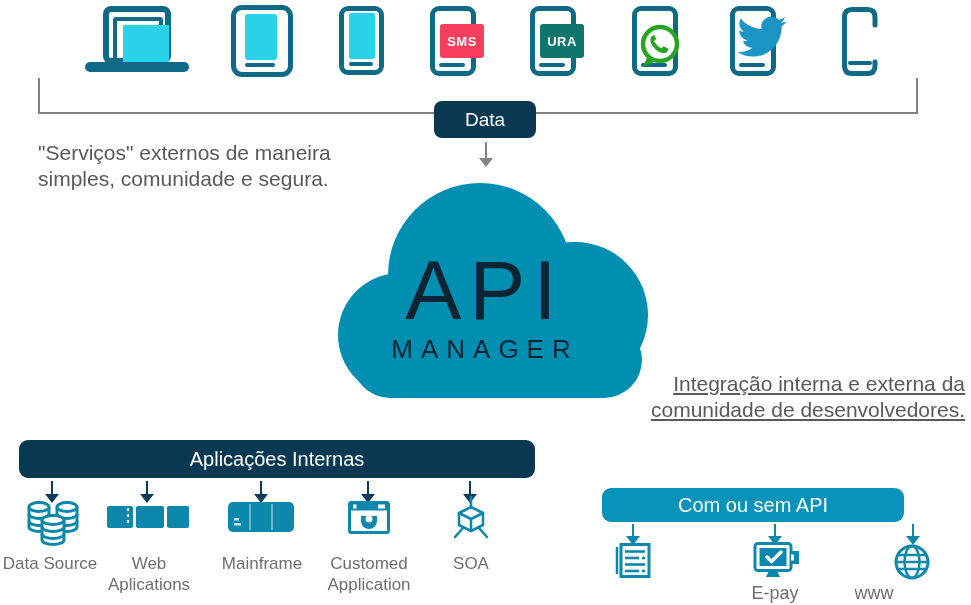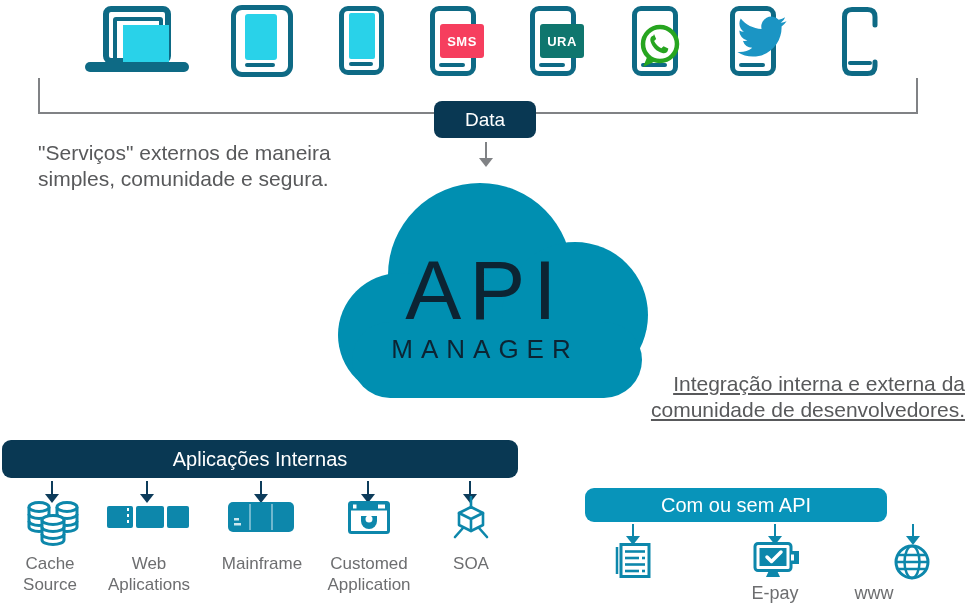--- a/index.html
+++ b/index.html
@@ -34,21 +34,21 @@
   .note{position:absolute;color:#58595b;font-size:21px;line-height:26px;}
 
   
   .cl{position:absolute;background:#008fb1;border-radius:50%;}
   .cl-rect{position:absolute;left:352px;top:322px;width:290px;height:76px;background:#008fb1;border-radius:38px;}
   .cloud-text{position:absolute;left:340px;top:248px;width:290px;text-align:center;z-index:2;color:#0c2433;}
   .cloud-text .t1{font-size:84px;line-height:84px;letter-spacing:8px;font-weight:400;}
   .cloud-text .t2{font-size:26px;letter-spacing:8px;margin-top:2px;}
 
   
-  .bar{position:absolute;border-radius:9px;color:#fff;font-size:20px;display:flex;align-items:center;justify-content:center;}
+  .bar{position:absolute;border-radius:9px;color:#fff;font-size:20px;display:flex;align-items:center;justify-content:center;margin-left:17px;}
   .bar-navy{left:2px;top:440px;width:516px;height:38px;background:#093853;}
   .bar-teal{left:585px;top:488px;width:302px;height:34px;background:#0894ba;}
 
   .ilabel{position:absolute;top:553px;text-align:center;font-size:17px;line-height:21px;color:#6d6e70;}
   .elabel{position:absolute;top:583px;text-align:center;font-size:18px;color:#6d6e70;}
   .icn{position:absolute;}
 </style>
 </head>
 <body>
 
@@ -206,21 +206,21 @@
   <svg class="icn" style="left:452px;top:496px;" width="38" height="44" viewBox="0 0 38 44">
     <g stroke="#0d87ab" stroke-width="2.6" fill="none" stroke-linejoin="round" stroke-linecap="round">
       <line x1="19" y1="1" x2="19" y2="11"></line>
       <path d="M19,11 L31,17 V29 L19,35 L7,29 V17 Z"></path>
       <path d="M7,17 L19,23 L31,17 M19,23 V35"></path>
       <line x1="11" y1="32" x2="3" y2="41"></line>
       <line x1="27" y1="32" x2="35" y2="41"></line>
     </g>
   </svg>
 
-  <div class="ilabel" style="left:0px;width:100px;">Cache Source</div>
+  <div class="ilabel" style="left:0px;width:100px;">Data Source</div>
   <div class="ilabel" style="left:104px;width:90px;">Web Aplications</div>
   <div class="ilabel" style="left:212px;width:100px;">Mainframe</div>
   <div class="ilabel" style="left:320px;width:98px;">Customed Application</div>
   <div class="ilabel" style="left:431px;width:80px;">SOA</div>
 
   <div class="bar bar-teal">Com ou sem API</div>
 
   <div class="arr" style="left:626px;top:524px;">
     <span class="sh" style="height:12px;background:#0d87ab;"></span>
       <span class="hd" style="border-top:9px solid #0d87ab;"></span>

